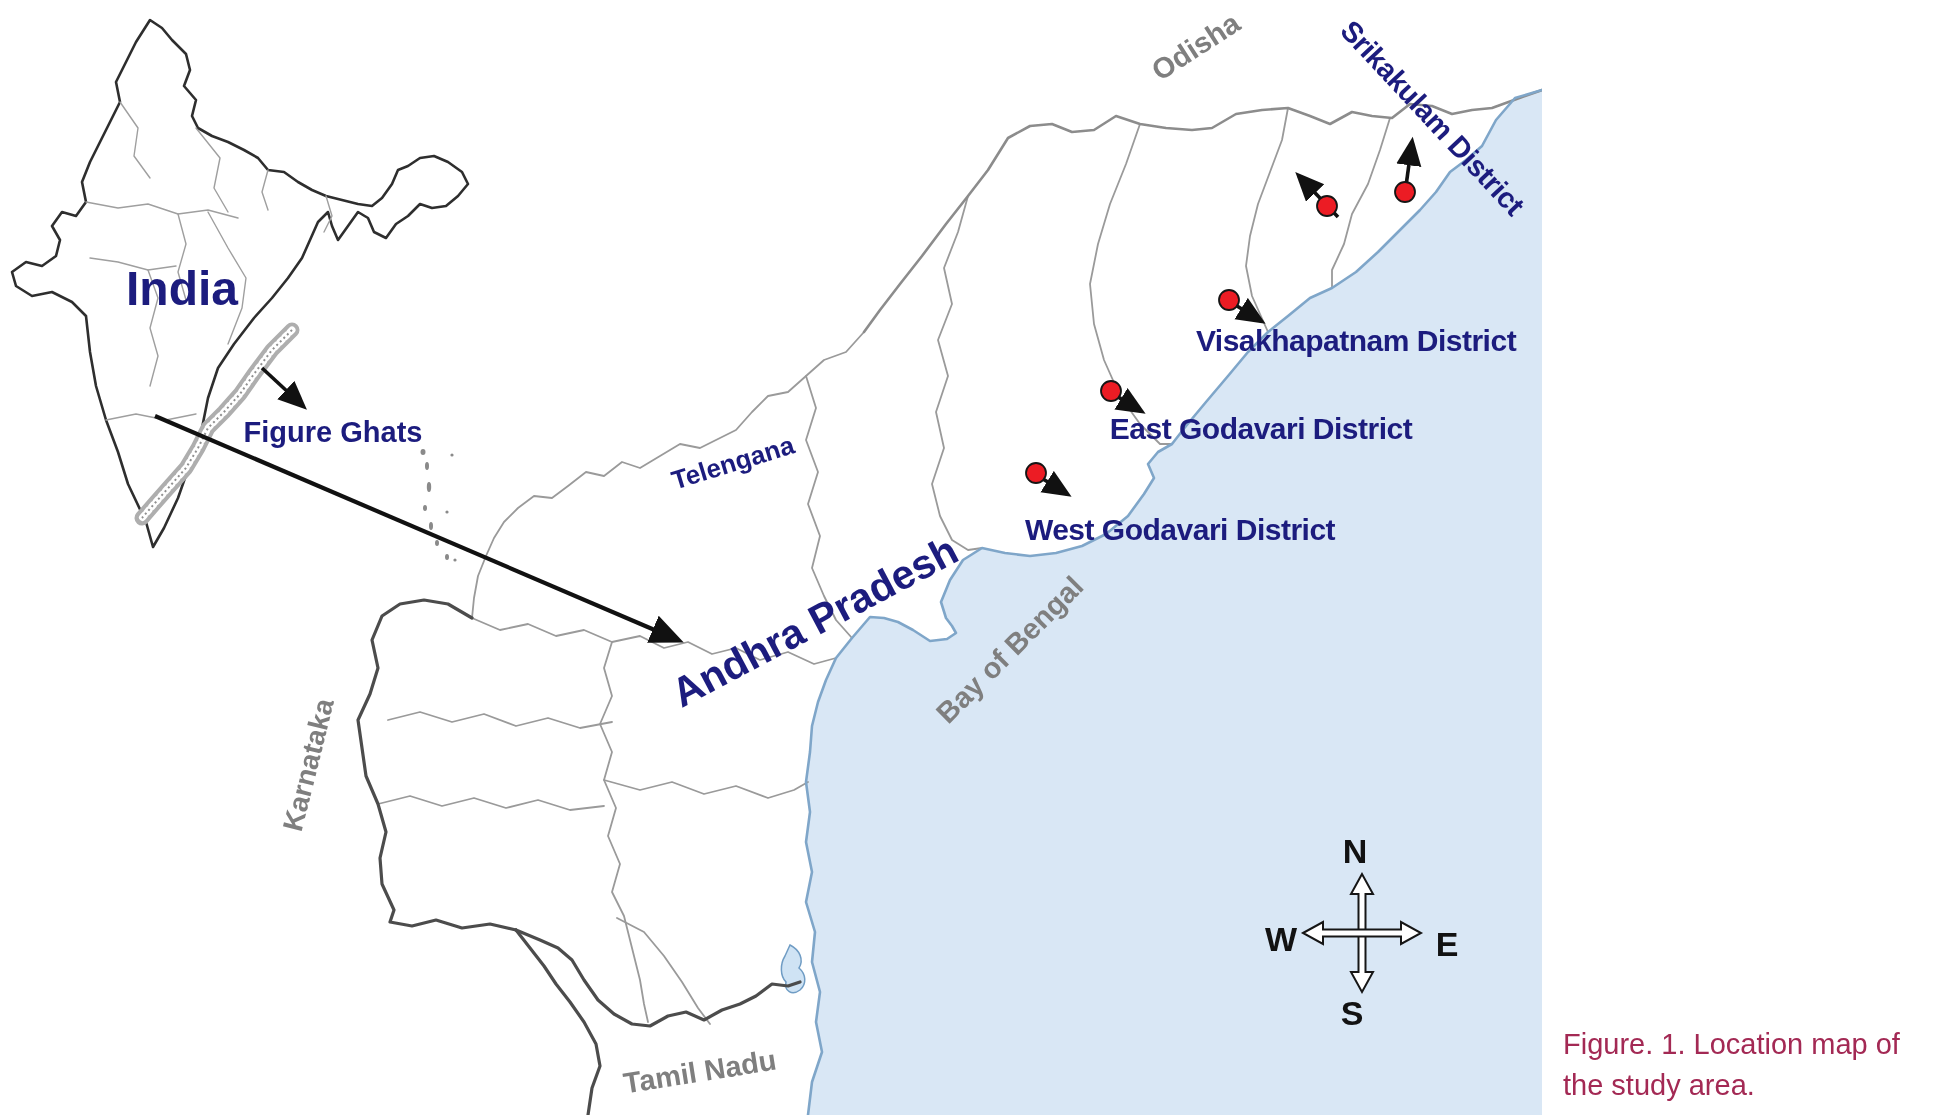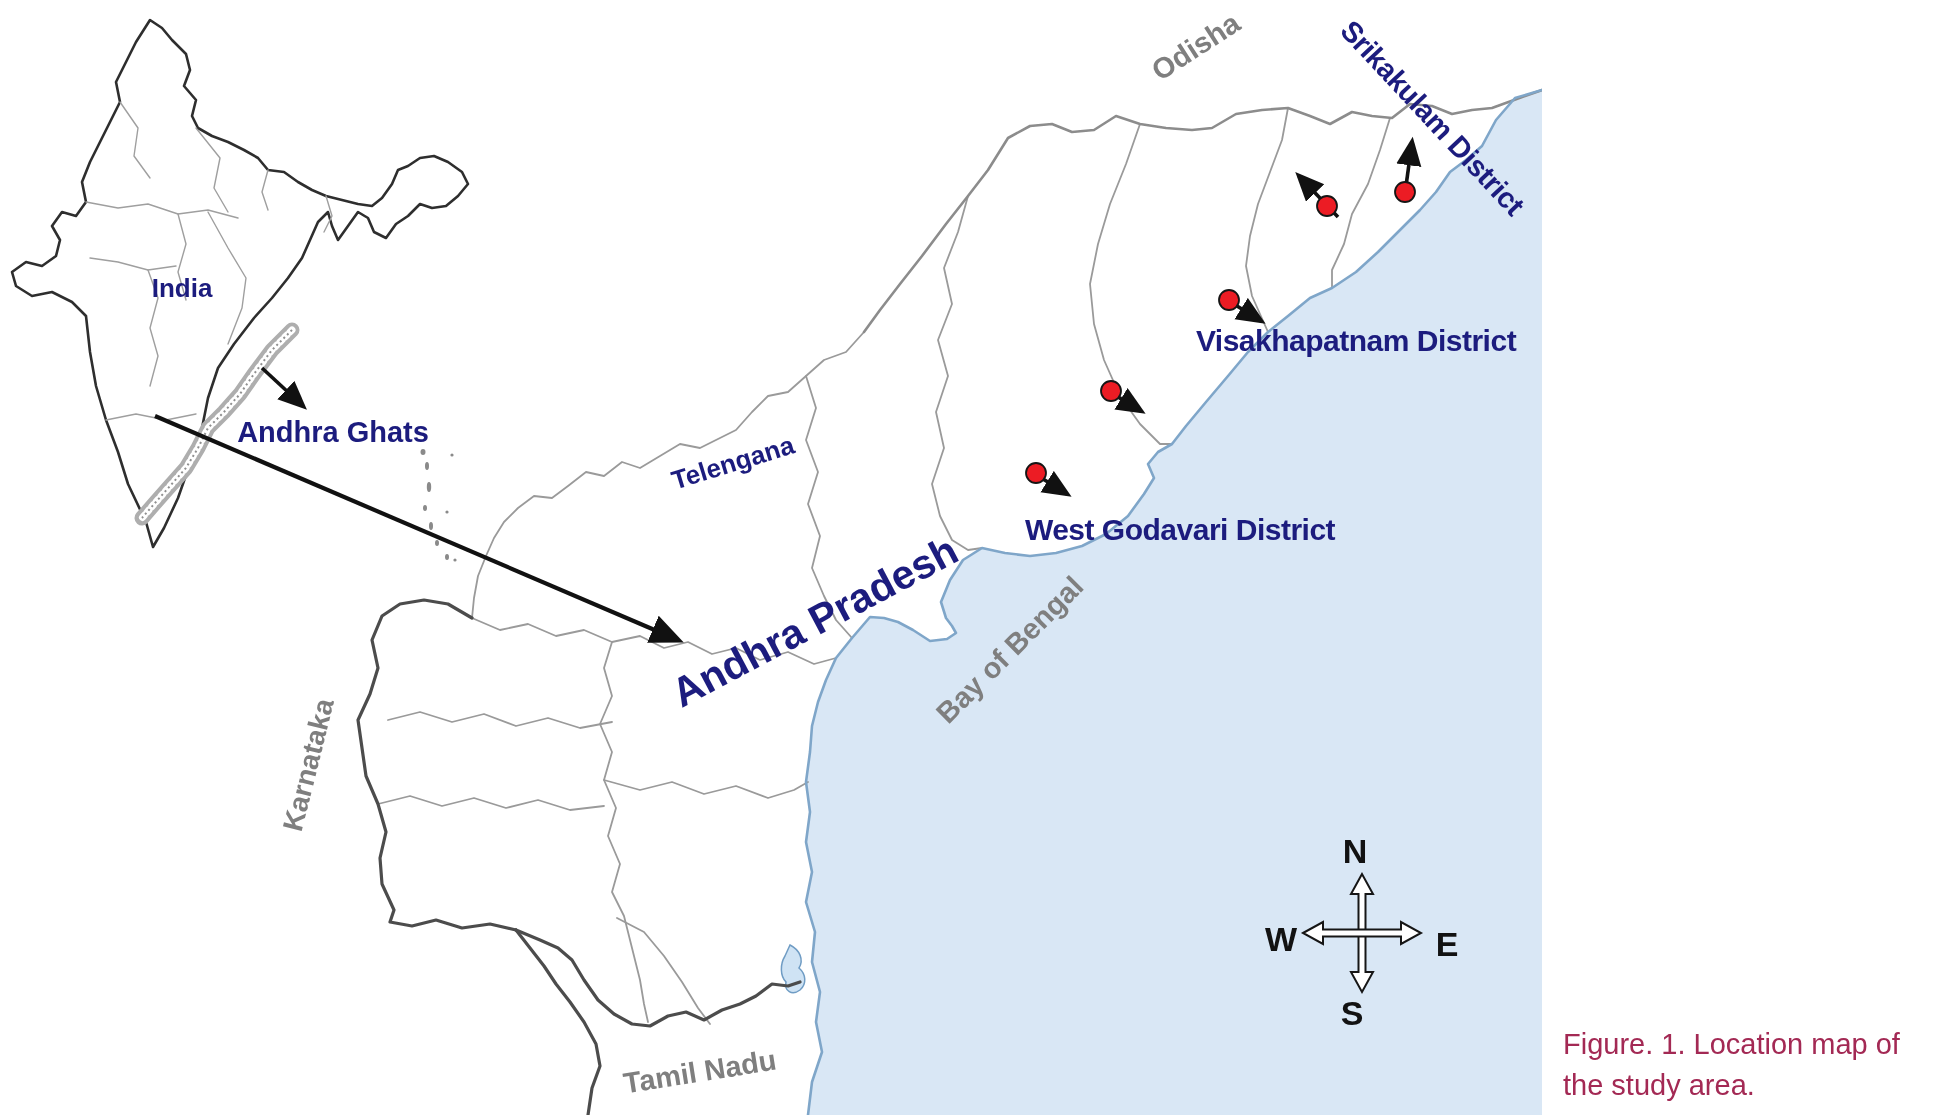--- a/index.html
+++ b/index.html
@@ -115,26 +115,27 @@
     <circle class="site" cx="1229" cy="300" r="10"></circle>
     <circle class="site" cx="1111" cy="391" r="10"></circle>
     <circle class="site" cx="1036" cy="473" r="10"></circle>
 
     <g>
       <polygon class="comp" points="1362,874 1351,894 1358.5,894 1358.5,972 1351,972 1362,992 1373,972 1365.5,972 1365.5,894 1373,894"></polygon>
       <polygon class="comp" points="1303,933 1323,922 1323,929.5 1401,929.5 1401,922 1421,933 1401,944 1401,936.5 1323,936.5 1323,944"></polygon>
     </g>
   </svg>
 
-  <div class="lbl navy" style="left:182px;top:288px;font-size:26px;">India</div>
-  <div class="lbl navy" style="left:333px;top:432px;font-size:29px;">Andhra Ghats</div>
+  <div class="lbl navy" style="left:182px;top:288px;font-size:48px;">India</div>
+  <div class="lbl navy" style="left:333px;top:432px;font-size:29px;">Figure Ghats</div>
 
   <div class="lbl graylbl" style="left:1196px;top:47px;font-size:29px;--r:-33deg;">Odisha</div>
   <div class="lbl navy districtlbl" style="left:1432px;top:118px;font-size:29px;--r:47deg;">Srikakulam District</div>
   <div class="lbl navy districtlbl" style="left:1356px;top:341px;font-size:30px;">Visakhapatnam District</div>
+  <div class="lbl navy districtlbl" style="left:1261px;top:429px;font-size:30px;">East Godavari District</div>
   <div class="lbl navy districtlbl" style="left:1180px;top:530px;font-size:30px;">West Godavari District</div>
 
   <div class="lbl navy" style="left:733px;top:463px;font-size:26px;--r:-17deg;">Telengana</div>
   <div class="lbl navy" style="left:815px;top:622px;font-size:41px;--r:-28deg;">Andhra Pradesh</div>
   <div class="lbl graylbl" style="left:309px;top:765px;font-size:28px;--r:-76deg;">Karnataka</div>
   <div class="lbl graylbl" style="left:1010px;top:650px;font-size:29px;--r:-45deg;">Bay of Bengal</div>
   <div class="lbl graylbl" style="left:700px;top:1072px;font-size:29px;--r:-9deg;">Tamil Nadu</div>
 
   <div class="lbl complbl" style="left:1355px;top:851px;font-size:34px;">N</div>
   <div class="lbl complbl" style="left:1281px;top:939px;font-size:34px;">W</div>

